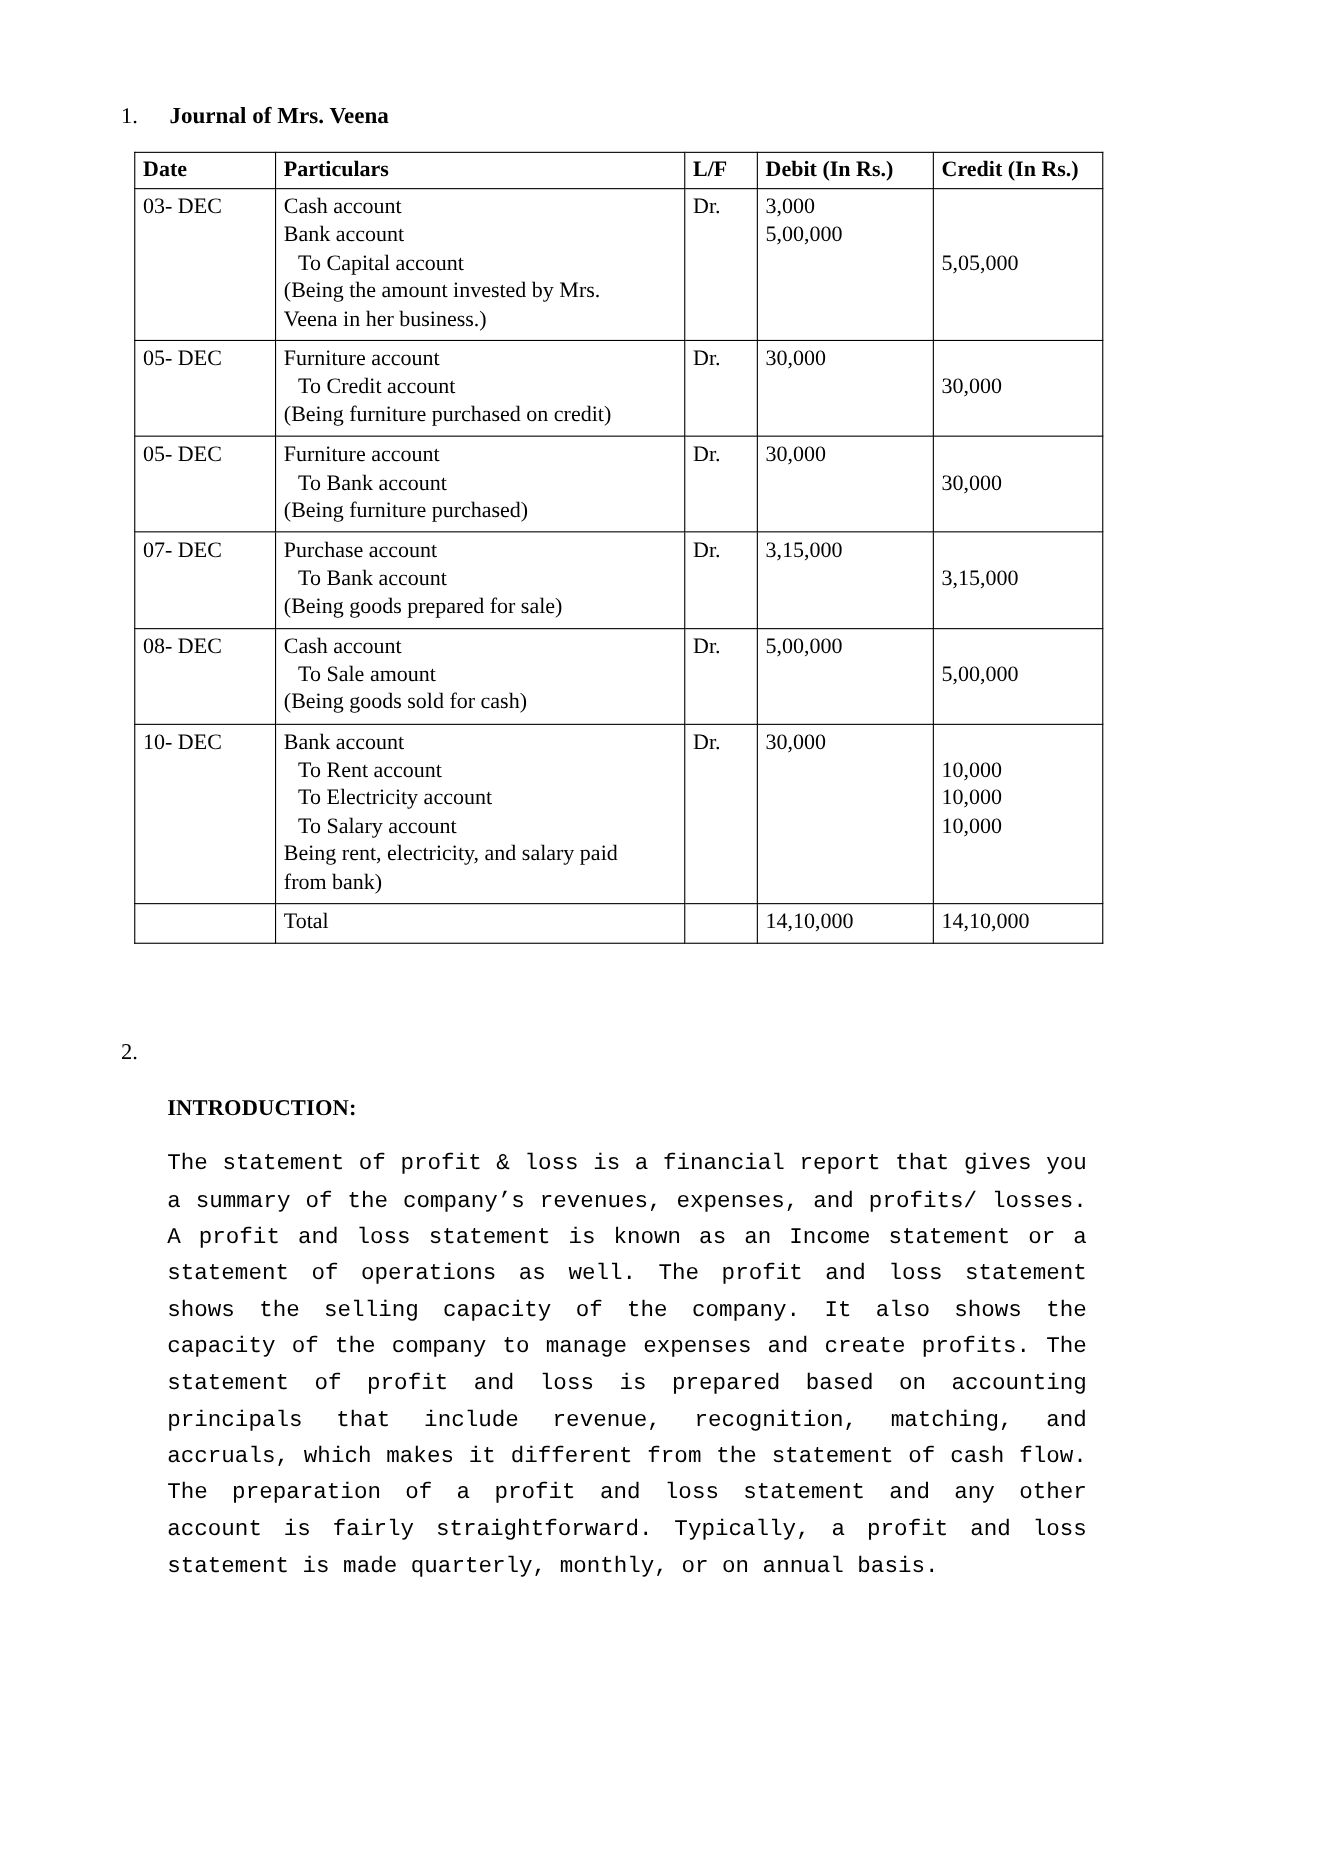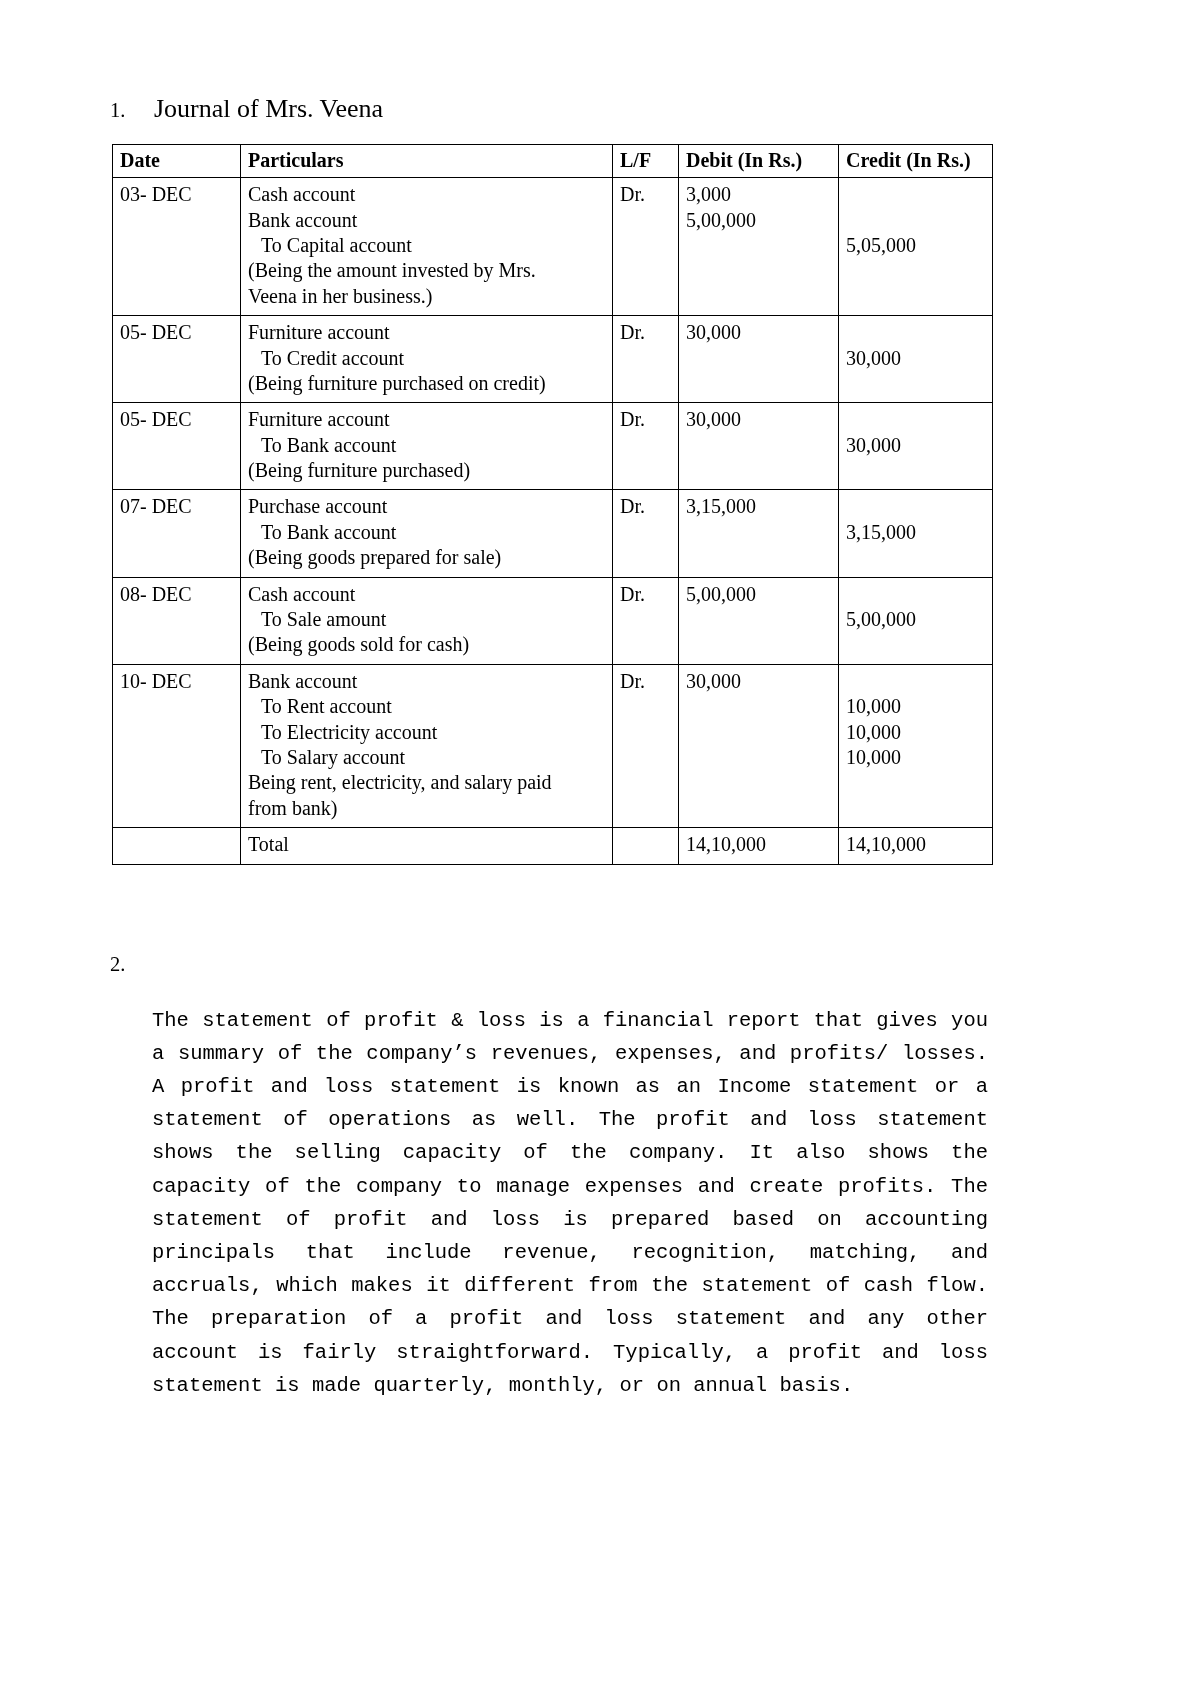--- a/index.html
+++ b/index.html
@@ -31,30 +31,31 @@
     font-size: 20.5px;
     line-height: 1.3;
     margin: 0 0 18px 0;
   }
   .q-num {
     width: 44px;
     flex: 0 0 44px;
     font-size: 20.5px;
   }
   .q-text {
-    font-size: 26px;
+    font-size: 21px;
+    font-weight: bold;
   }
 
   
   table.journal {
     border-collapse: collapse;
     width: 880px;
     table-layout: fixed;
     font-size: 20px;
-    margin-left: 2px;
+    margin-left: 12px;
   }
   table.journal td, table.journal th {
     border: 1.6px solid #000;
     vertical-align: top;
     padding: 4px 6px 6px 7px;
     line-height: 1.27;
     font-weight: normal;
     text-align: left;
   }
   table.journal thead th {
@@ -250,20 +251,21 @@
         <td>14,10,000</td>
       </tr>
 
     </tbody>
   </table>
 
   <div class="sec2">
     <div class="sec2-num">2.</div>
 
     <div class="body-block">
+      <h2 class="heading">INTRODUCTION:</h2>
       <p class="para">The statement of profit &amp; loss is a financial report that gives you a summary of the company’s revenues, expenses, and profits/ losses. A profit and loss statement is known as an Income statement or a statement of operations as well. The profit and loss statement shows the selling capacity of the company. It also shows the capacity of the company to manage expenses and create profits. The statement of profit and loss is prepared based on accounting principals that include revenue, recognition, matching, and accruals, which makes it different from the statement of cash flow. The preparation of a profit and loss statement and any other account is fairly straightforward. Typically, a profit and loss statement is made quarterly, monthly, or on annual basis.</p>
 
       <div class="gap-lg"></div>
 
     </div>
   </div>
 
 </div>
 
 </body></html>

